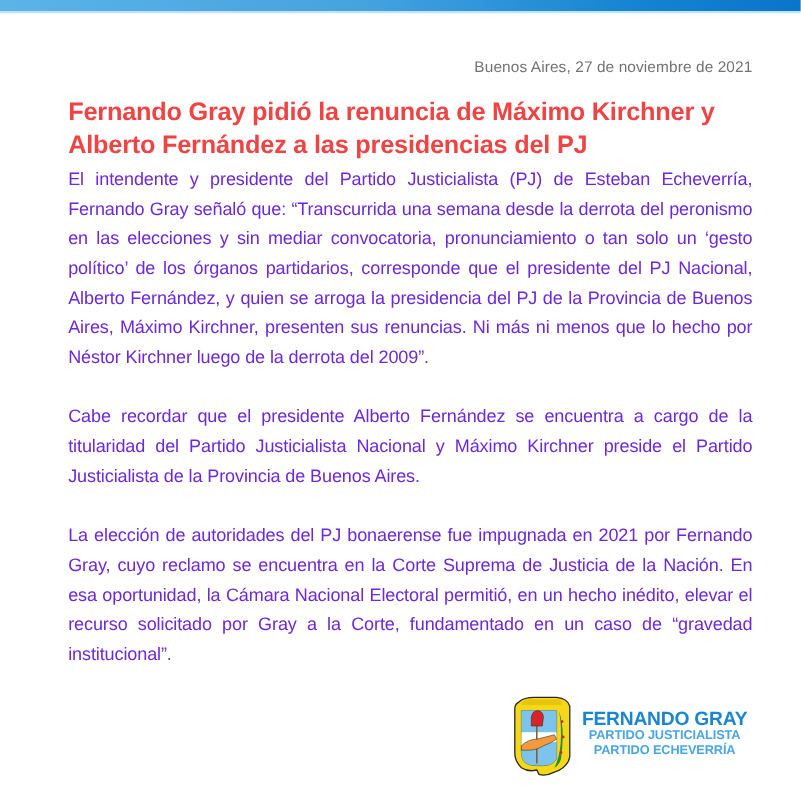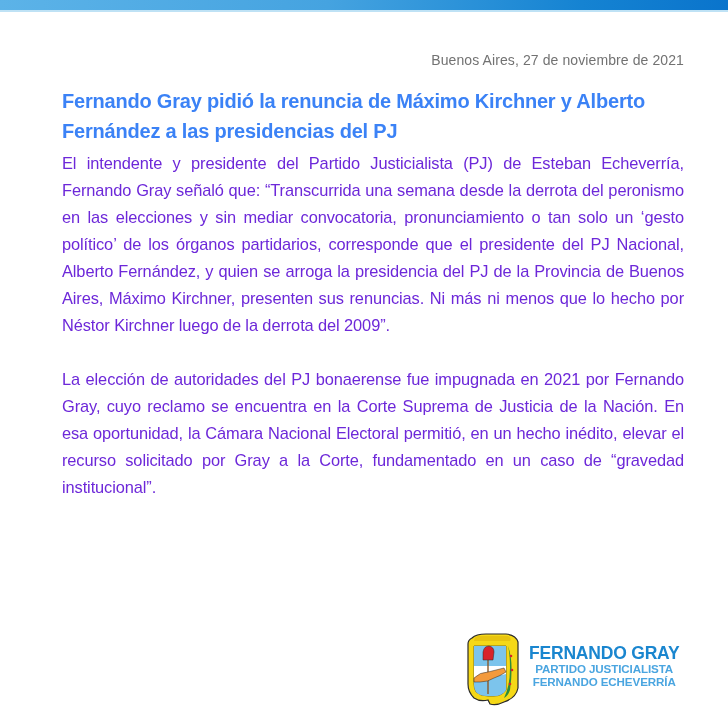--- a/index.html
+++ b/index.html
@@ -14,21 +14,21 @@
   .top-bar-line {
     position: absolute; left: 0; top: 10px; width: 728px; height: 2px;
     background: #bfe2f5;
   }
   .date {
     position: absolute; right: 44px; top: 52px;
     font-size: 14px; color: #727272; letter-spacing: 0.1px;
   }
   .title {
     position: absolute; left: 62px; top: 86px; width: 640px;
-    font-size: 20px; font-weight: bold; color: #3b82f6; line-height: 30px;
+    font-size: 23px; font-weight: bold; color: #ef4444; line-height: 30px;
     letter-spacing: -0.2px;
   }
   .body-text {
     position: absolute; left: 62px; top: 150px; width: 622px;
   }
   .para {
     margin: 0 0 27px 0; font-size: 16.4px; line-height: 27px; color: #6d28d9;
     text-align: justify; text-align-last: left; letter-spacing: -0.1px;
   }
   .logo {
@@ -48,20 +48,21 @@
 
 <div class="top-bar"></div>
 <div class="top-bar-line"></div>
 
 <div class="date">Buenos Aires, 27 de noviembre de 2021</div>
 
 <div class="title">Fernando Gray pidió la renuncia de Máximo Kirchner y Alberto Fernández a las presidencias del PJ</div>
 
 <div class="body-text">
   <p class="para">El intendente y presidente del Partido Justicialista (PJ) de Esteban Echeverría, Fernando Gray señaló que: “Transcurrida una semana desde la derrota del peronismo en las elecciones y sin mediar convocatoria, pronunciamiento o tan solo un ‘gesto político’ de los órganos partidarios, corresponde que el presidente del PJ Nacional, Alberto Fernández, y quien se arroga la presidencia del PJ de la Provincia de Buenos Aires, Máximo Kirchner, presenten sus renuncias. Ni más ni menos que lo hecho por Néstor Kirchner luego de la derrota del 2009”.</p>
+  <p class="para">Cabe recordar que el presidente Alberto Fernández se encuentra a cargo de la titularidad del Partido Justicialista Nacional y Máximo Kirchner preside el Partido Justicialista de la Provincia de Buenos Aires.</p>
   <p class="para">La elección de autoridades del PJ bonaerense fue impugnada en 2021 por Fernando Gray, cuyo reclamo se encuentra en la Corte Suprema de Justicia de la Nación. En esa oportunidad, la Cámara Nacional Electoral permitió, en un hecho inédito, elevar el recurso solicitado por Gray a la Corte, fundamentado en un caso de “gravedad institucional”.</p>
 </div>
 
 <div class="logo">
   <svg class="crest" viewBox="0 0 54 76">
 
     <path d="M6 6 Q10 2 20 2 L40 2 Q50 3 52 10 L52 56 Q50 66 38 70 Q30 74 24 72 L22 68 Q14 70 8 66 Q2 60 2 52 L2 12 Q2 8 6 6 Z" fill="#f5d817" stroke="#2a2a2a" stroke-width="1.2"></path>
 
     <path d="M8 9 L44 9 Q46 6 42 4 L12 4 Q8 5 8 9 Z" fill="#e8c40f"></path>
 
@@ -80,15 +81,15 @@
     <path d="M8 46 Q14 40 22 40 Q30 38 38 36 L40 40 Q34 44 28 46 Q22 50 14 50 Q10 50 8 50 Z" fill="#f39a3c" stroke="#2a2a2a" stroke-width="0.5"></path>
 
     <path d="M42 14 Q48 30 44 58 Q42 64 38 66 Q44 54 44 36 Q44 22 42 14 Z" fill="#2e8b3a"></path>
     <circle cx="45" cy="24" r="1.3" fill="#d8232a"></circle>
     <circle cx="46" cy="38" r="1.3" fill="#d8232a"></circle>
     <circle cx="44" cy="52" r="1.3" fill="#d8232a"></circle>
   </svg>
   <div class="logo-text">
     <div class="logo-name">FERNANDO GRAY</div>
     <div class="logo-sub">PARTIDO JUSTICIALISTA</div>
-    <div class="logo-sub">FERNANDO ECHEVERRÍA</div>
+    <div class="logo-sub">PARTIDO ECHEVERRÍA</div>
   </div>
 </div>
 
 </body></html>

